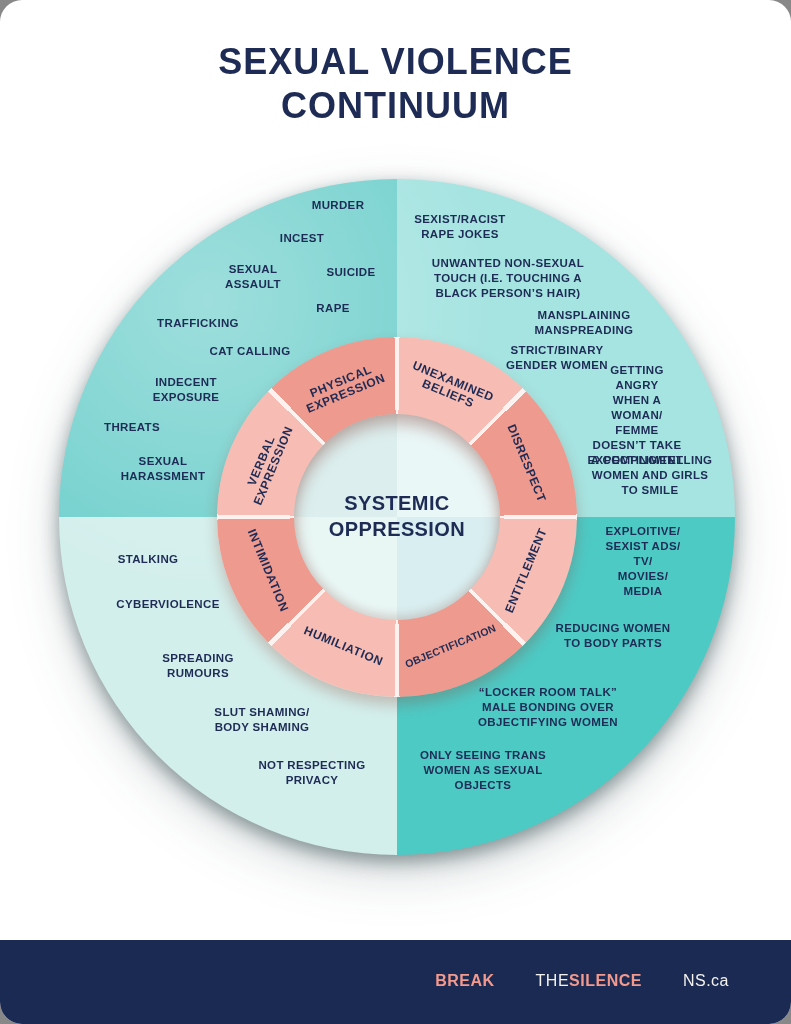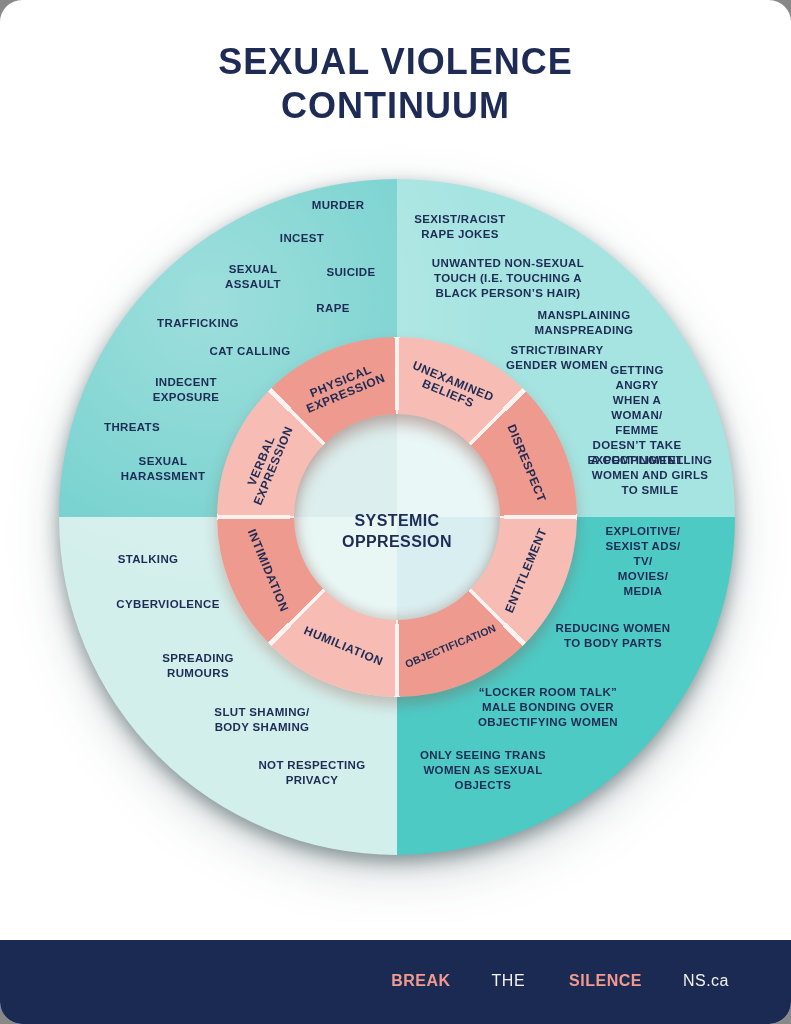--- a/index.html
+++ b/index.html
@@ -60,22 +60,22 @@
     border-radius:50%;
     background:conic-gradient(
       var(--cTR) 0deg 90deg,
       var(--cBR) 90deg 180deg,
       var(--cBL) 180deg 270deg,
       var(--cTL) 270deg 360deg);
     box-shadow:inset 0 9px 16px rgba(120,55,45,.38), inset 0 -5px 10px rgba(120,55,45,.14);
   }
   .center-label{
     position:absolute; left:50%; top:50%; transform:translate(-50%,-52%);
-    color:var(--navy); font-size:16px; font-weight:800; letter-spacing:.4px;
-    line-height:1.3; text-align:center; white-space:pre-line; width:200px;margin-top:16px;
+    color:var(--navy); font-size:20px; font-weight:800; letter-spacing:.4px;
+    line-height:1.3; text-align:center; white-space:pre-line; width:200px;
   }
   .ring-label{
     position:absolute; left:50%; top:50%;
     color:var(--navy); font-size:12px; font-weight:700; letter-spacing:.6px;
     line-height:1.08; text-align:center; white-space:pre-line;
   }
   .ring-label.small{ font-size:10.5px; letter-spacing:.2px; }
   .q-item{
     position:absolute; transform:translate(-50%,-50%);
     color:var(--navy); font-size:11.5px; font-weight:600; letter-spacing:.35px;
@@ -83,21 +83,21 @@
   }
   
   .footer{
     position:absolute; left:0; bottom:0; width:100%; height:84px;
     background:var(--footerBg);
   }
   .brand{
     position:absolute; right:62px; top:50%; transform:translateY(-54%);
     font-size:16px; letter-spacing:.5px; white-space:nowrap;
   }
-  .brand .salmon{ color:var(--brandSalmon); font-weight:700;margin-left:44px; }
+  .brand .salmon{ color:var(--brandSalmon); font-weight:700; }
   .brand .white{ color:var(--brandWhite); font-weight:400;margin-left:41px; }
 </style>
 </head>
 <body>
 
 <div class="poster">
 
   <div class="title">SEXUAL VIOLENCE
 CONTINUUM</div>
 

